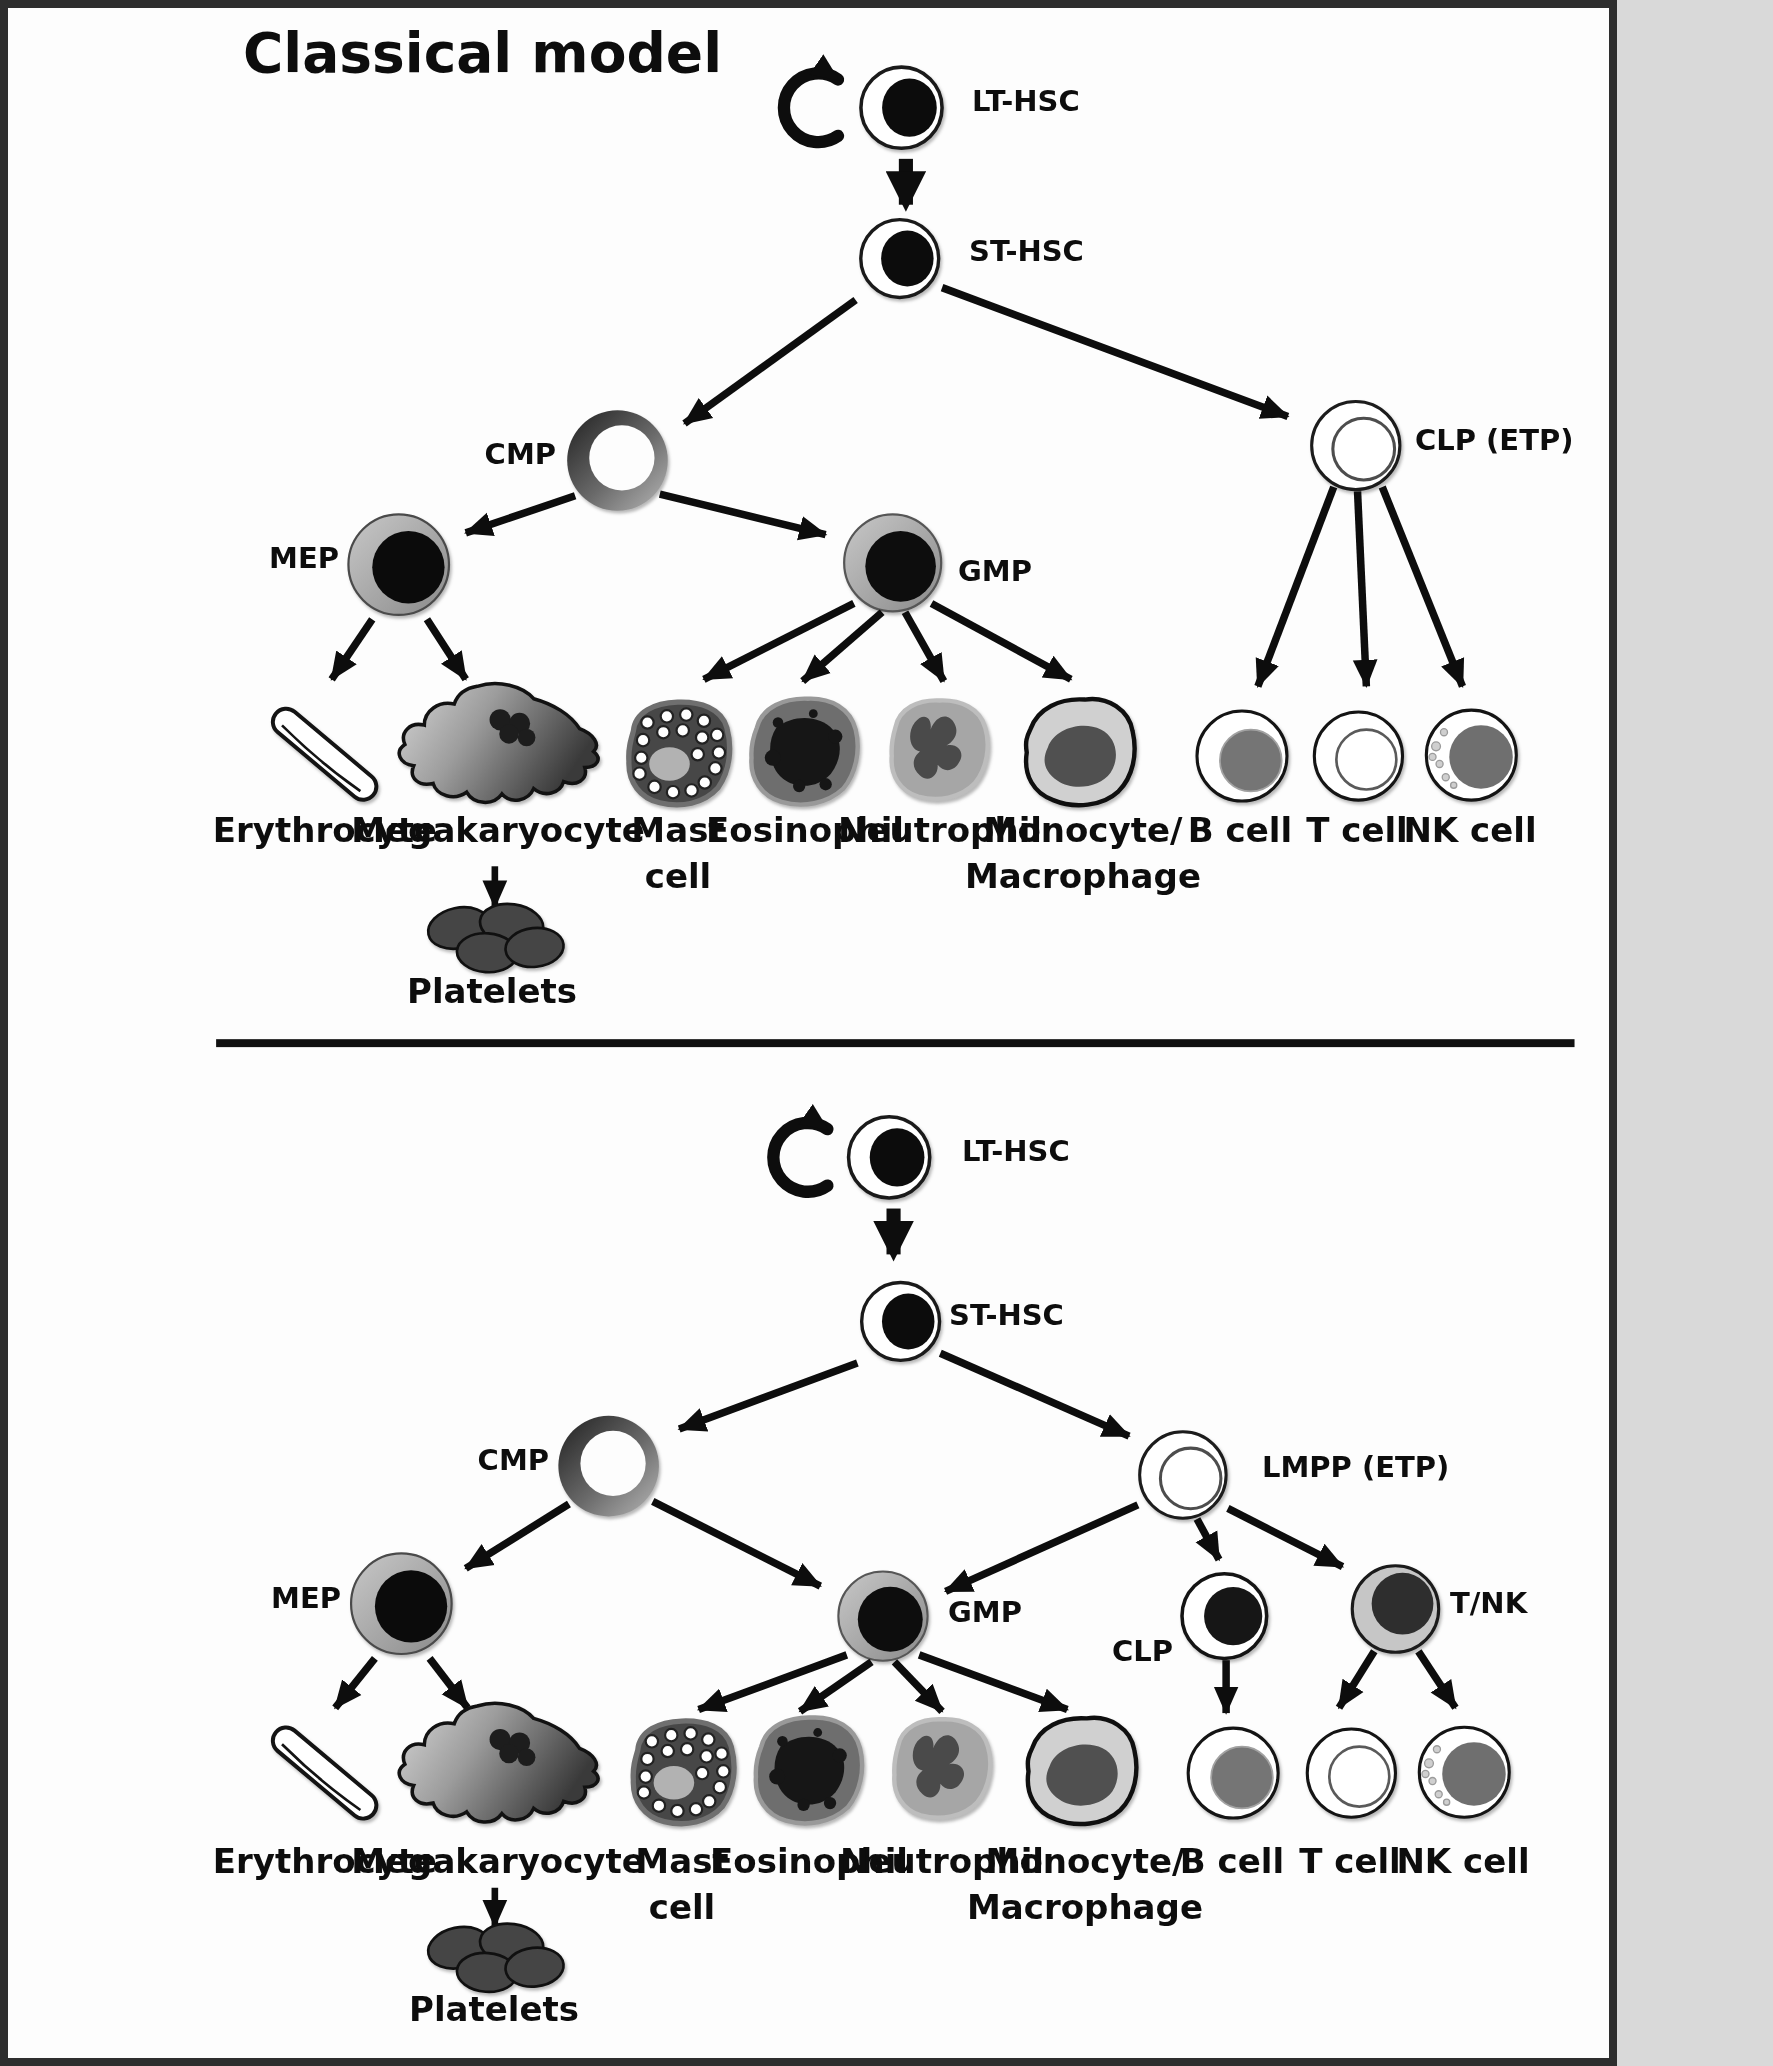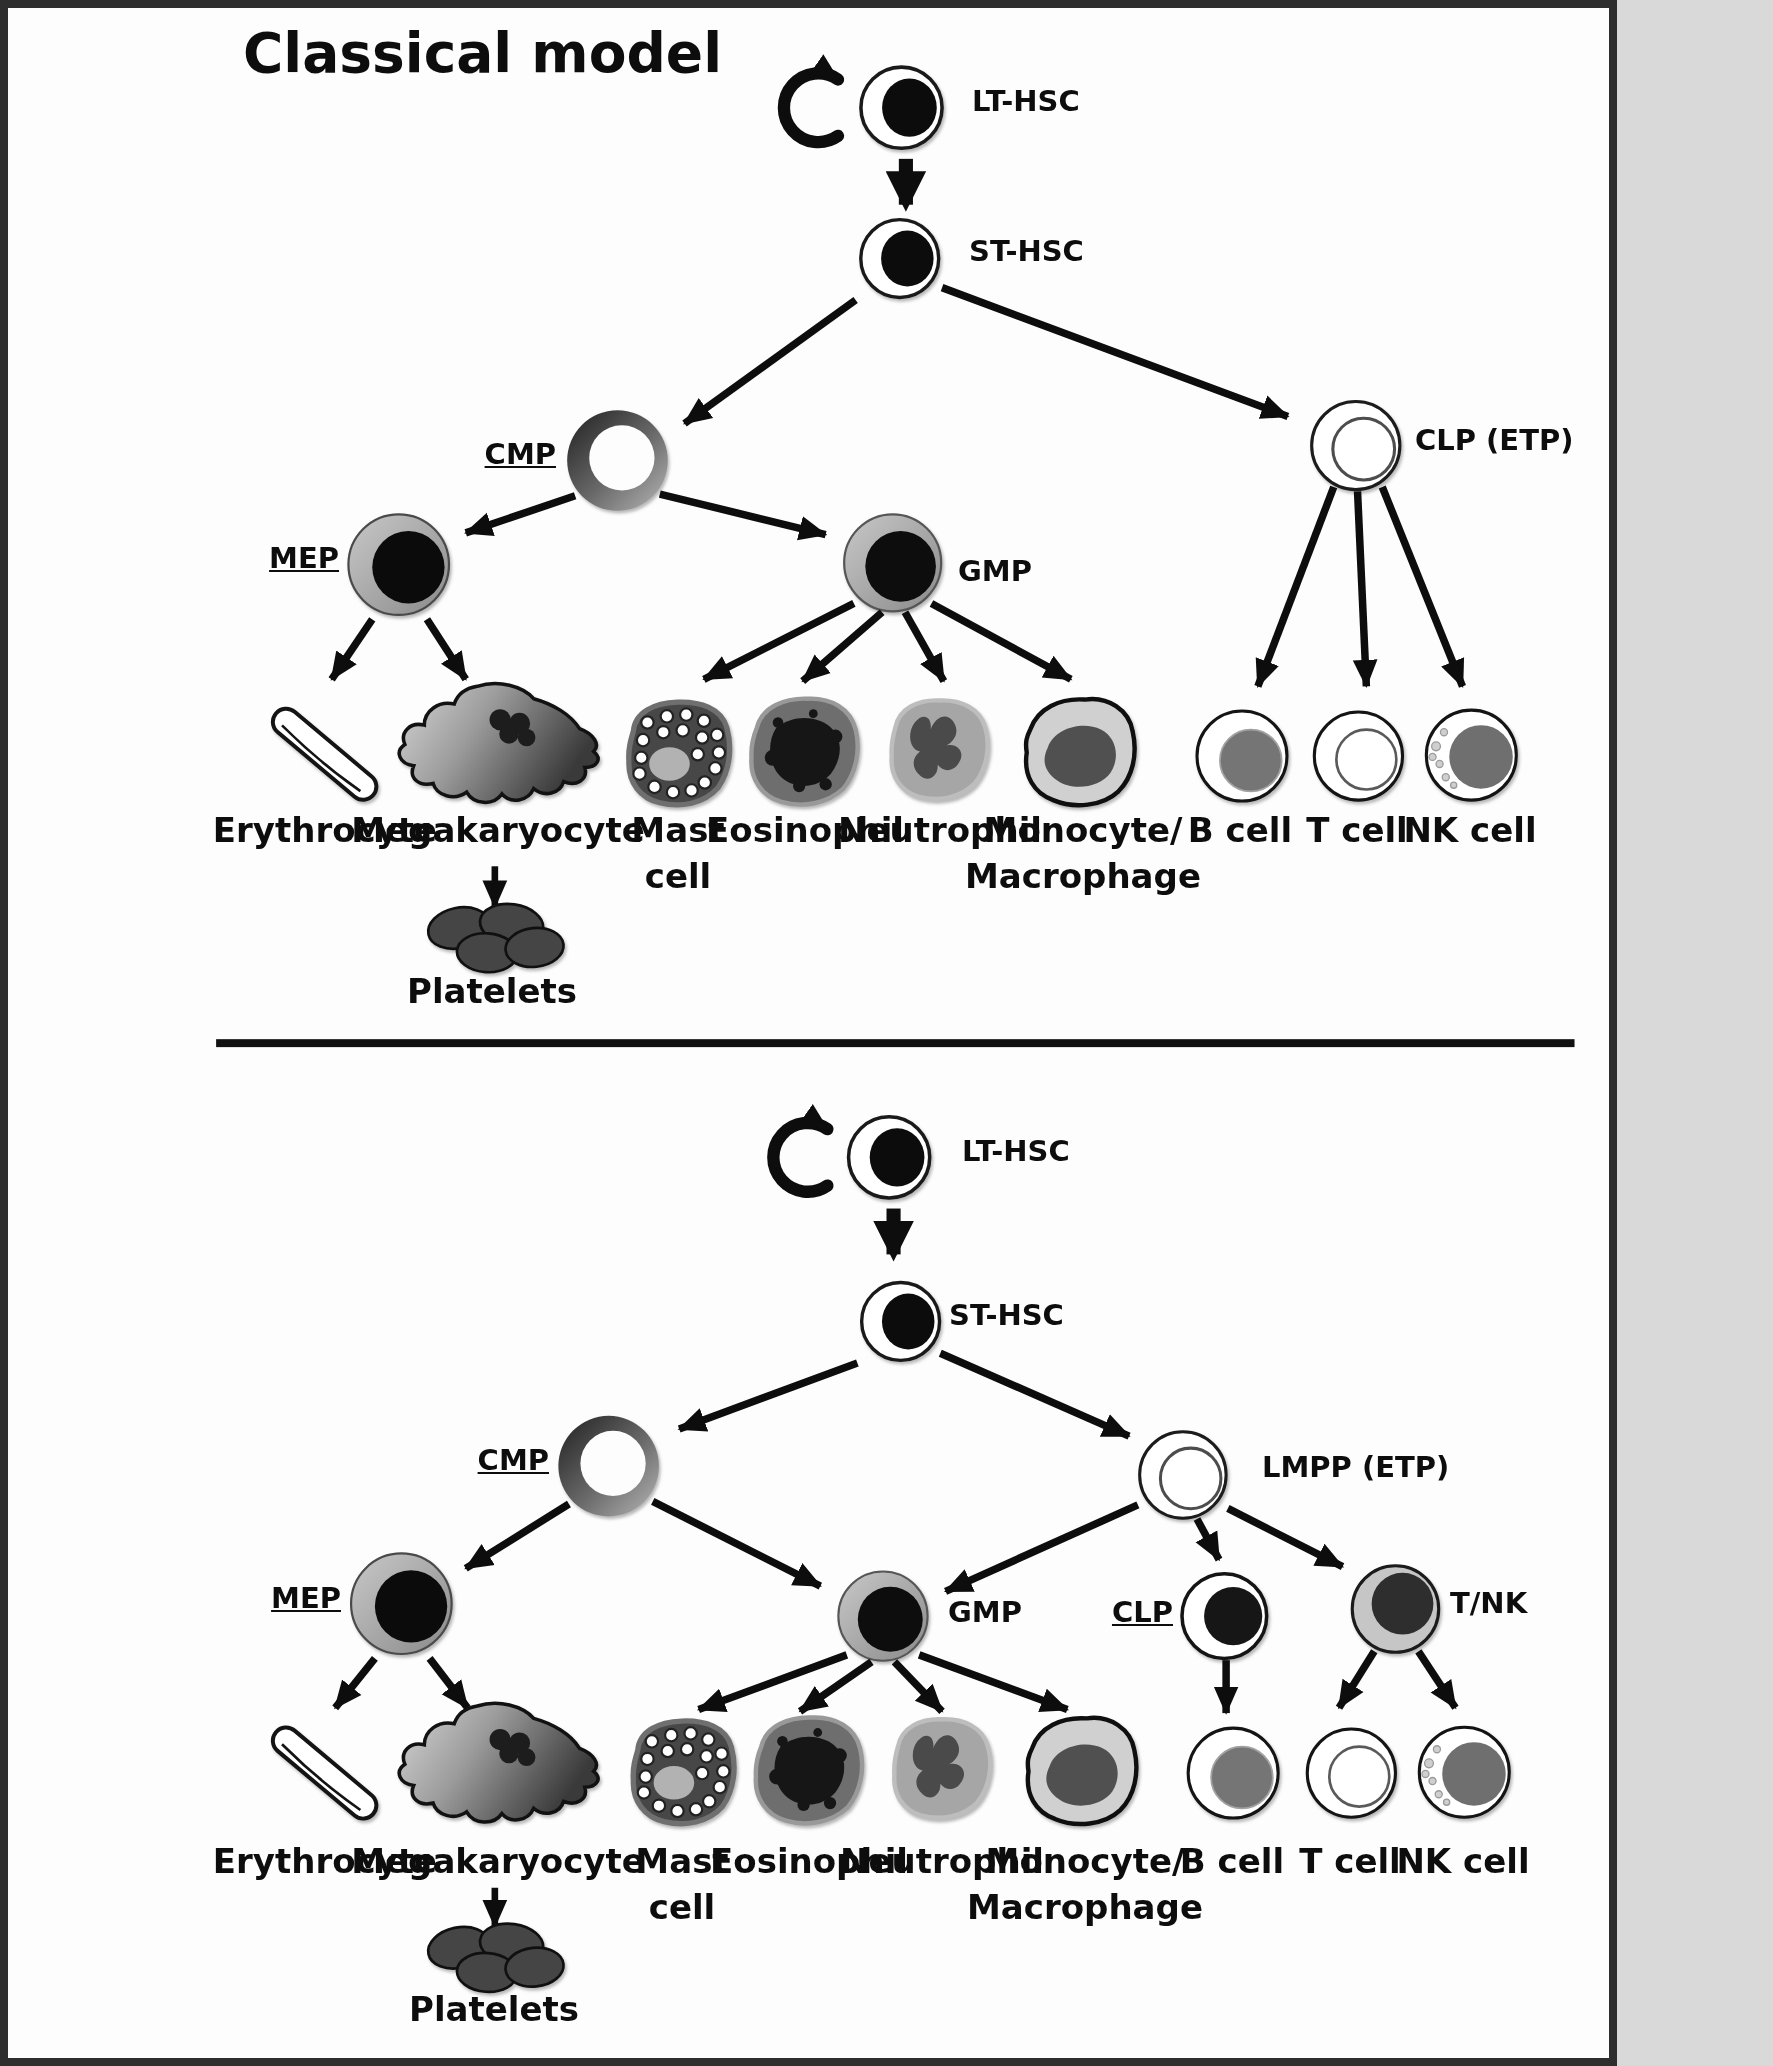--- a/index.html
+++ b/index.html
@@ -15,21 +15,21 @@
   .arrT { stroke:#0d0d0d; stroke-width:16;  marker-end:url(#ahB); }
   .arrP { stroke:#0d0d0d; stroke-width:7.5; marker-end:url(#ah); }
   .sh { filter: drop-shadow(2px 3px 2px rgba(40,40,40,0.32)); }
   .lbl {
     position:absolute; color:#0d0d0d; font-weight:700;
     font-size:29px; white-space:nowrap; line-height:1.05;
   }
   .title { font-size:55px; }
   .cellLabel { font-size:34px; }
   .c { transform:translateX(-50%); text-align:center; }
-  .r { transform:translateX(-100%); text-align:right;text-decoration:underline; }
+  .r { transform:translateX(-100%); text-align:right; }
 </style>
 </head>
 <body>
 
 <div class="canvas">
 
 <svg class="layer" width="1773" height="2066" viewBox="0 0 2010 2342">
   <defs>
     <marker id="ah" markerUnits="userSpaceOnUse" markerWidth="36" markerHeight="32" refX="30" refY="16" orient="auto">
       <path d="M0,2 L32,16 L0,30 Z" fill="#0d0d0d"></path>
@@ -282,21 +282,21 @@
 <div class="lbl cellLabel c" style="left:1357px; top:813px">T cell</div>
 <div class="lbl cellLabel c" style="left:1470px; top:813px">NK cell</div>
 <div class="lbl cellLabel c" style="left:492px;  top:974px">Platelets</div>
 
 <div class="lbl" style="left:962px; top:1136px">LT-HSC</div>
 <div class="lbl" style="left:949px; top:1300px">ST-HSC</div>
 <div class="lbl r" style="left:549px; top:1445px">CMP</div>
 <div class="lbl" style="left:1262px; top:1452px">LMPP (ETP)</div>
 <div class="lbl r" style="left:341px; top:1583px">MEP</div>
 <div class="lbl" style="left:948px; top:1597px">GMP</div>
-<div class="lbl r" style="left:1173px; top:1597px">CLP</div>
+<div class="lbl r" style="left:1173px; top:1636px">CLP</div>
 <div class="lbl" style="left:1450px; top:1588px">T/NK</div>
 
 <div class="lbl cellLabel c" style="left:325px;  top:1844px">Erythrocyte</div>
 <div class="lbl cellLabel c" style="left:498px;  top:1844px">Megakaryocyte</div>
 <div class="lbl cellLabel c" style="left:682px;  top:1844px">Mast</div>
 <div class="lbl cellLabel c" style="left:682px;  top:1890px">cell</div>
 <div class="lbl cellLabel c" style="left:809px;  top:1844px">Eosinophil</div>
 <div class="lbl cellLabel c" style="left:942px; top:1844px">Neutrophil</div>
 <div class="lbl cellLabel c" style="left:1085px; top:1844px">Monocyte/</div>
 <div class="lbl cellLabel c" style="left:1085px; top:1890px">Macrophage</div>

